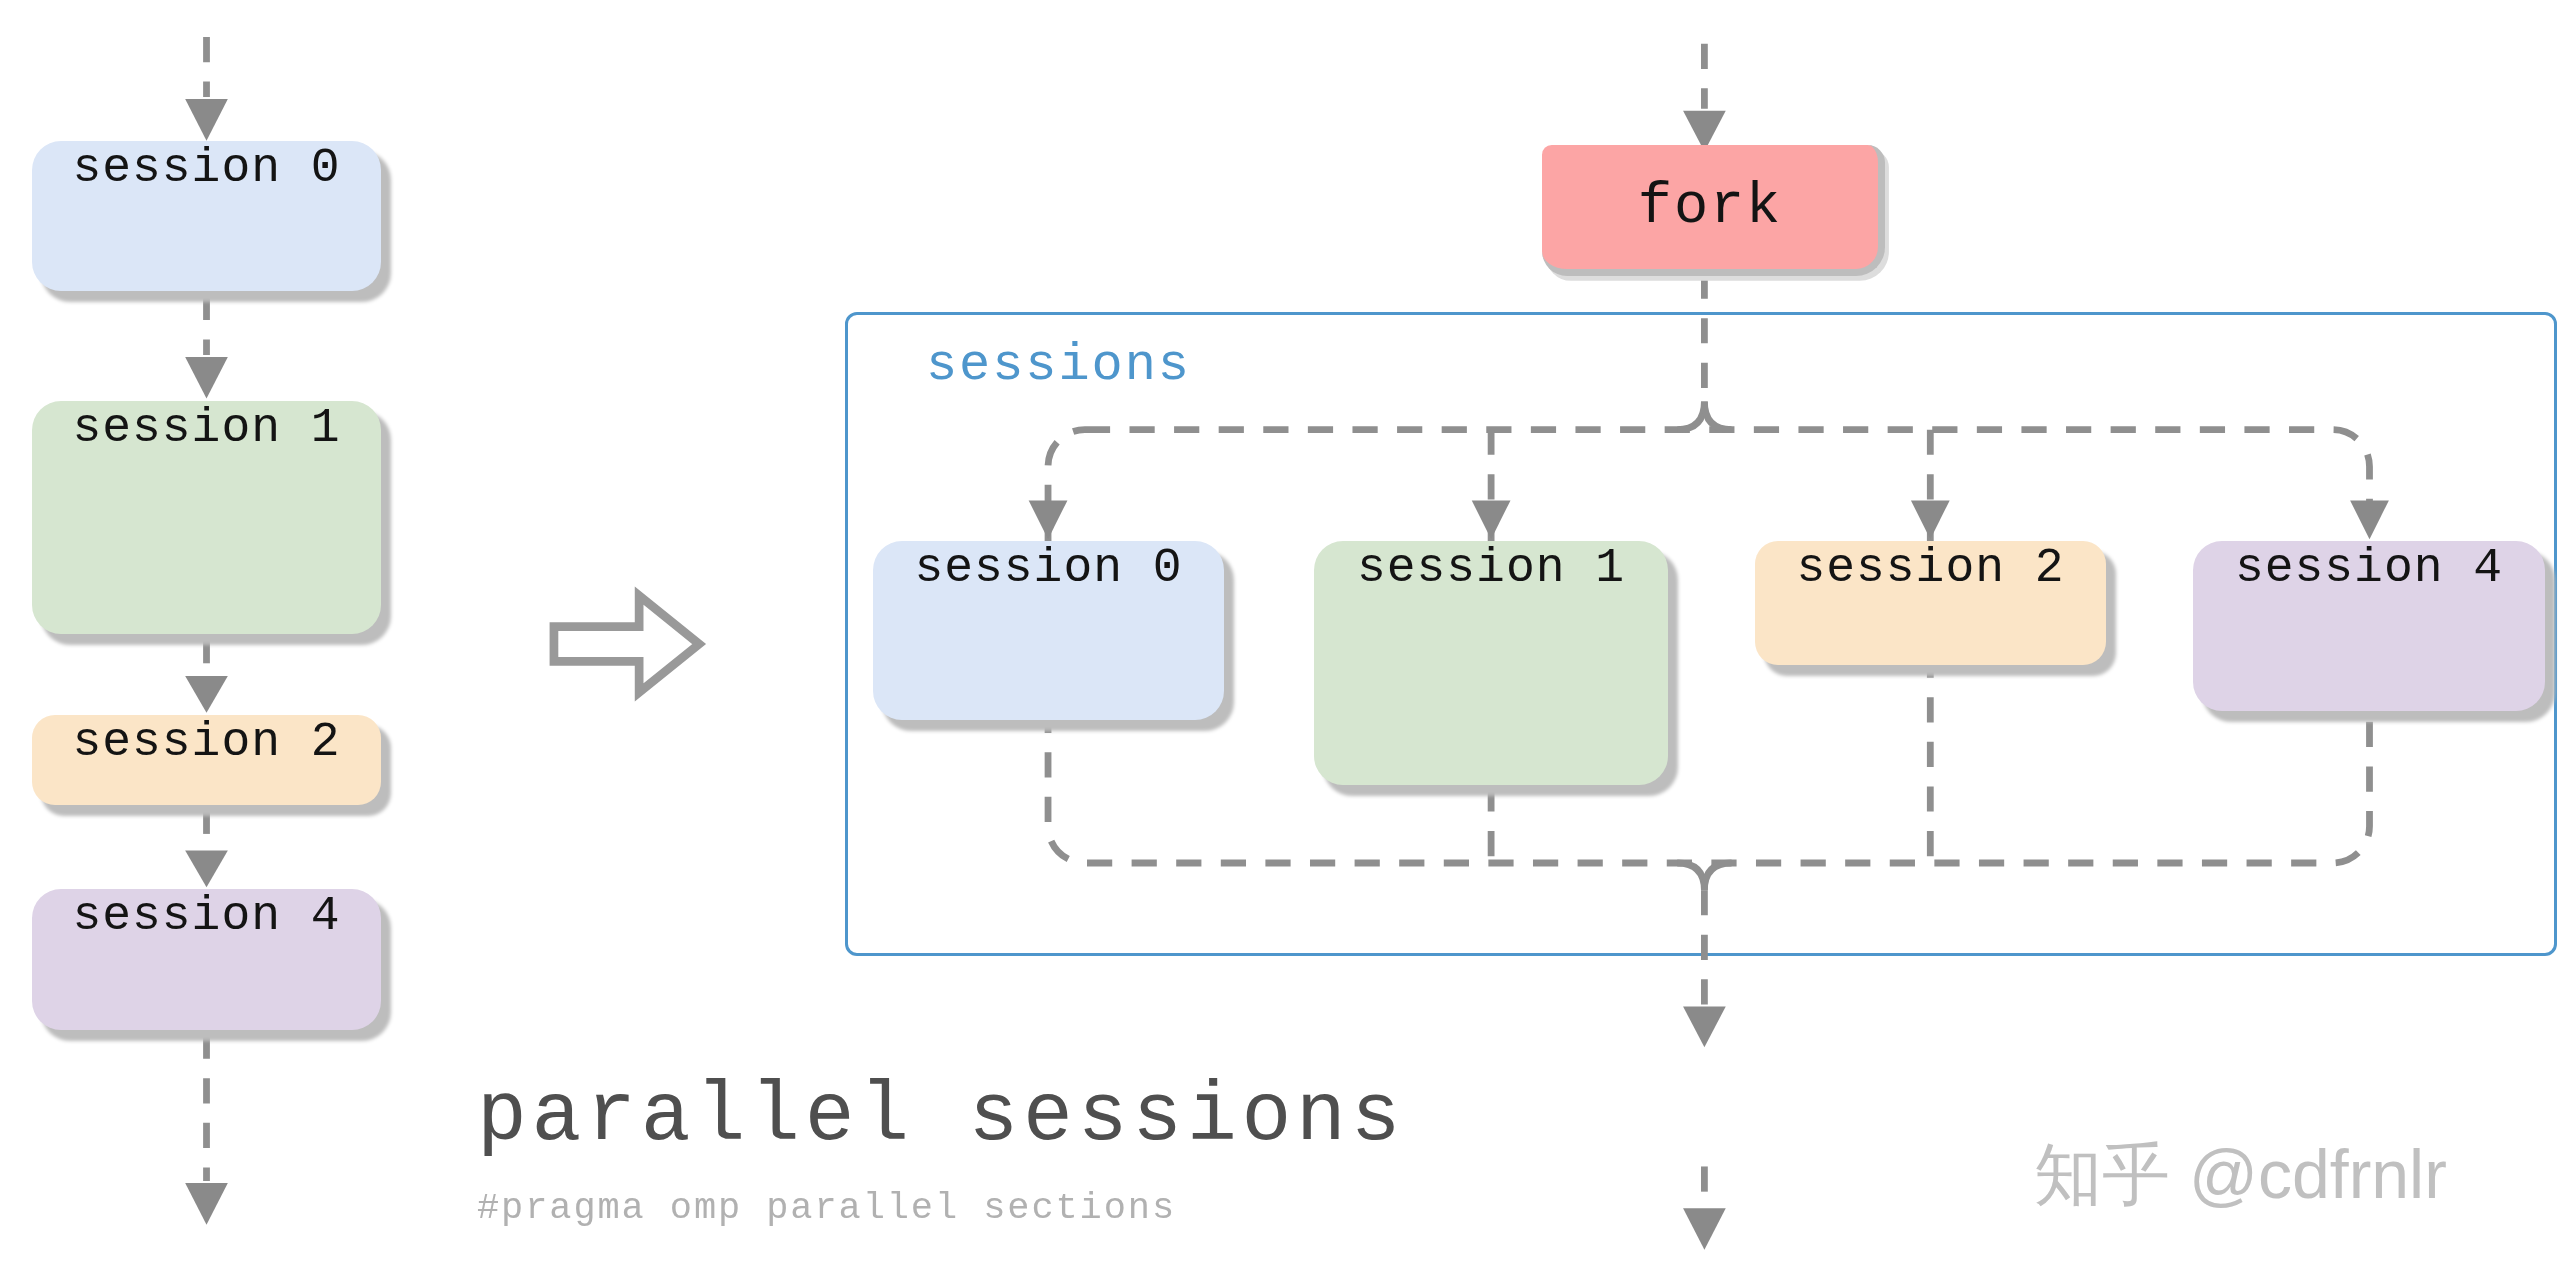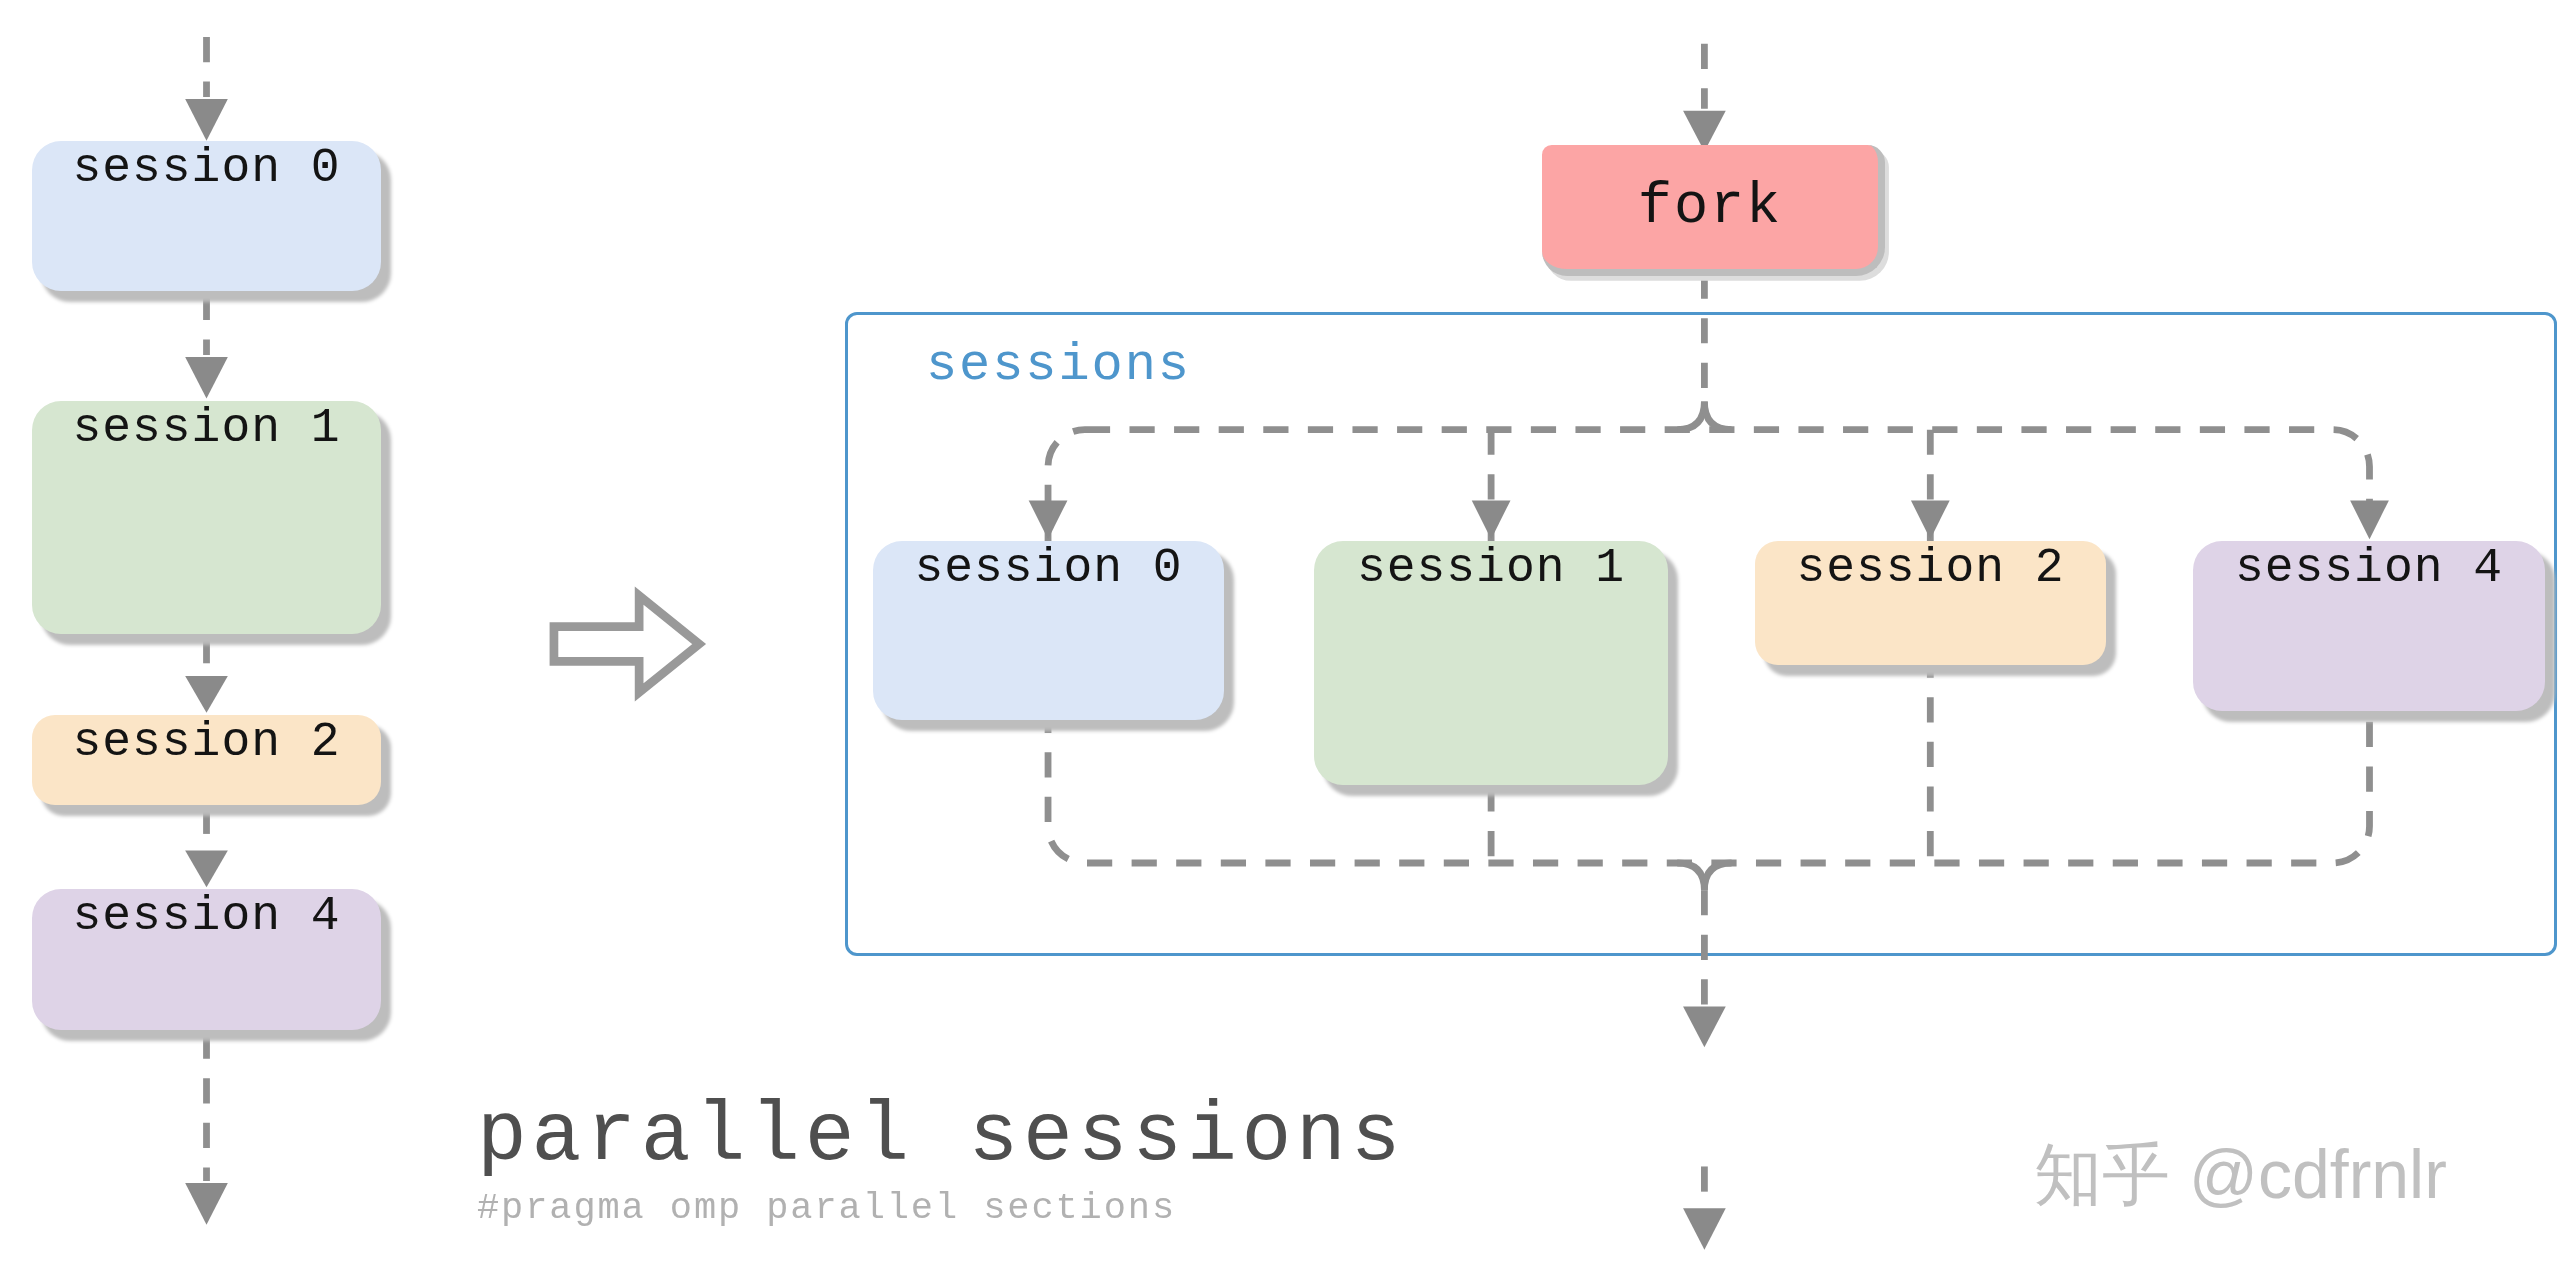--- a/index.html
+++ b/index.html
@@ -74,21 +74,20 @@
   #join-box { left: 1540px; top: 1052px; width: 339px; height: 109px; }
 
   #caption-title {
     position: absolute;
     z-index: 2;
     left: 477px; top: 1070px;
     font-size: 83px;
     letter-spacing: 4.8px;
     color: #4f4f4f;
     white-space: nowrap;
-    margin-top: 20px;
   }
   #caption-subtitle {
     position: absolute;
     z-index: 2;
     left: 477px; top: 1187px;
     font-size: 37px;
     letter-spacing: 1.9px;
     color: #b1b1b1;
     white-space: nowrap;
   }

